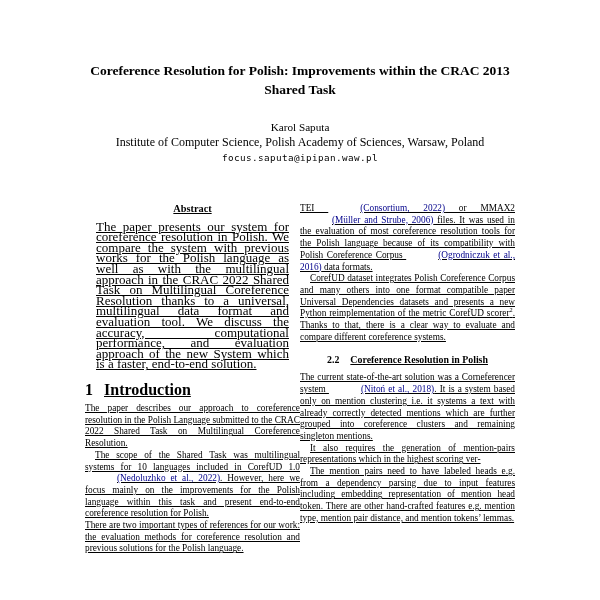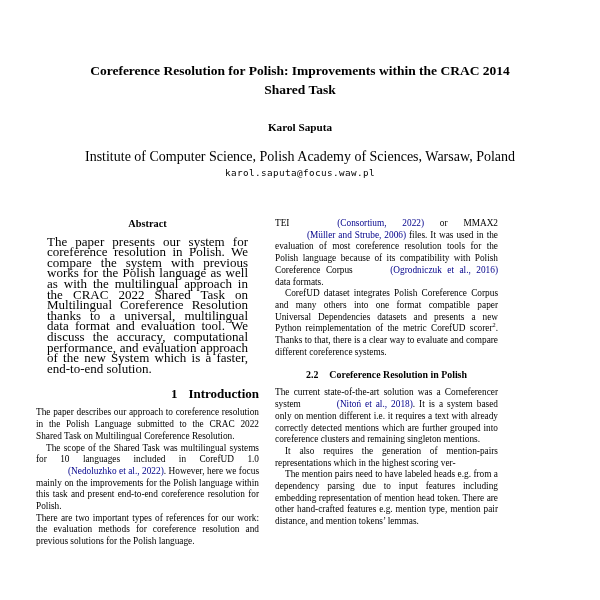--- a/index.html
+++ b/index.html
@@ -16,34 +16,35 @@
     overflow: hidden;
   }
   .title-block { text-align: center; padding-top: 62px; }
   .title {
     font-size: 13.5px;
     font-weight: bold;
     line-height: 18.5px;
     width: 460px;
     margin: 0 auto;
   }
-  .author { font-size: 11.2px; font-weight: bold; margin-top: 22px; }
-  .affiliation { font-size: 14px; margin-top: 16px; }
+  .author { font-size: 11.2px; font-weight: normal; margin-top: 22px; }
+  .affiliation { font-size: 12px; margin-top: 2px; }
   .email {
     font-family: "DejaVu Sans Mono", "Liberation Mono", monospace;
     font-size: 9.3px;
     margin-top: 2px;
     letter-spacing: 0.4px;
   }
   .columns {
     display: flex;
-    gap: 16px;
-    padding: 0 36px;
+    gap: 0;
+    padding: 0 85px;
     margin-top: 40px;
     align-items: flex-start;
+    text-decoration: underline;
   }
   .col {
     width: 223px;
     text-align: justify;
     font-size: 9.3px;
     line-height: 11.7px;
   }
   .abstract-heading {
     text-align: center;
     font-size: 10.3px;
@@ -51,23 +52,23 @@
     margin: 0 0 7px 0;
   }
   .abstract-body {
     padding: 0 11px;
     font-size: 13px;
     line-height: 10.6px;
     text-align: justify;
   }
   .section-heading {
     display: block;
-    font-size: 13px;
+    font-size: 16px;
     font-weight: bold;
-    text-align: right;
+    text-align: left;
     margin: 13px 0 7px 0;
     line-height: 13px;
   }
   .subsection-heading {
     display: block;
     font-size: 9.9px;
     font-weight: bold;
     text-align: center;
     margin: 11px 0 6px 0;
     line-height: 12px;
@@ -83,36 +84,36 @@
     font-size: 6.3px;
     vertical-align: super;
     line-height: 0;
   }
 </style>
 </head>
 <body>
 
 <div class="page">
   <header class="title-block">
-    <h1 class="title">Coreference Resolution for Polish: Improvements within the CRAC 2014 Shared Task</h1>
+    <h1 class="title">Coreference Resolution for Polish: Improvements within the CRAC 2013 Shared Task</h1>
     <div class="author">Karol Saputa</div>
     <div class="affiliation">Institute of Computer Science, Polish Academy of Sciences, Warsaw, Poland</div>
-    <div class="email">karol.saputa@focus.waw.pl</div>
+    <div class="email">focus.saputa@ipipan.waw.pl</div>
   </header>
   <main class="columns">
     <section class="col">
         <h2 class="abstract-heading">Abstract</h2>
         <p class="abstract-body para"><span>The paper presents our system for coreference resolution in Polish. We compare the system with previous works for the Polish language as well as with the multilingual approach in the CRAC 2022 Shared Task on Multilingual Coreference Resolution thanks to a universal, multilingual data format and evaluation tool. We discuss the accuracy, computational performance, and evaluation approach of the new System which is a faster, end-to-end solution.</span></p>
         <h2 class="section-heading"><span class="num">1</span><span>Introduction</span></h2>
         <p class="para"><span>The paper describes our approach to coreference resolution in the Polish Language submitted to the CRAC 2022 Shared Task on Multilingual Coreference Resolution.</span></p>
         <p class="para indent"><span>The scope of the Shared Task was multilingual systems for 10 languages included in CorefUD 1.0 </span><span class="cite">(Nedoluzhko et al., 2022)</span><span>. However, here we focus mainly on the improvements for the Polish language within this task and present end-to-end coreference resolution for Polish.</span></p>
         <p class="para"><span>There are two important types of references for our work: the evaluation methods for coreference resolution and previous solutions for the Polish language.</span></p>
       </section>
     <section class="col">
         <p class="para"><span>TEI </span><span class="cite">(Consortium, 2022)</span><span> or MMAX2 </span><span class="cite">(Müller and Strube, 2006)</span><span> files. It was used in the evaluation of most coreference resolution tools for the Polish language because of its compatibility with Polish Coreference Corpus </span><span class="cite">(Ogrodniczuk et al., 2016)</span><span> data formats.</span></p>
         <p class="para indent"><span>CorefUD dataset integrates Polish Coreference Corpus and many others into one format compatible paper Universal Dependencies datasets and presents a new Python reimplementation of the metric CorefUD scorer</span><sup class="fn">2</sup><span>. Thanks to that, there is a clear way to evaluate and compare different coreference systems.</span></p>
         <h2 class="subsection-heading"><span class="num">2.2</span><span>Coreference Resolution in Polish</span></h2>
-        <p class="para"><span>The current state-of-the-art solution was a Corneferencer system </span><span class="cite">(Nitoń et al., 2018)</span><span>. It is a system based only on mention different i.e. it requires a text with already correctly detected mentions which are further grouped into coreference clusters and remaining singleton mentions.</span></p>
+        <p class="para"><span>The current state-of-the-art solution was a Corneferencer system </span><span class="cite">(Nitoń et al., 2018)</span><span>. It is a system based only on mention clustering i.e. it systems a text with already correctly detected mentions which are further grouped into coreference clusters and remaining singleton mentions.</span></p>
         <p class="para indent"><span>It also requires the generation of mention-pairs representations which in the highest scoring ver-</span></p>
         <p class="para indent"><span>The mention pairs need to have labeled heads e.g. from a dependency parsing due to input features including embedding representation of mention head token. There are other hand-crafted features e.g. mention type, mention pair distance, and mention tokens’ lemmas.</span></p>
       </section>
   </main>
 </div>
 
 </body></html>

